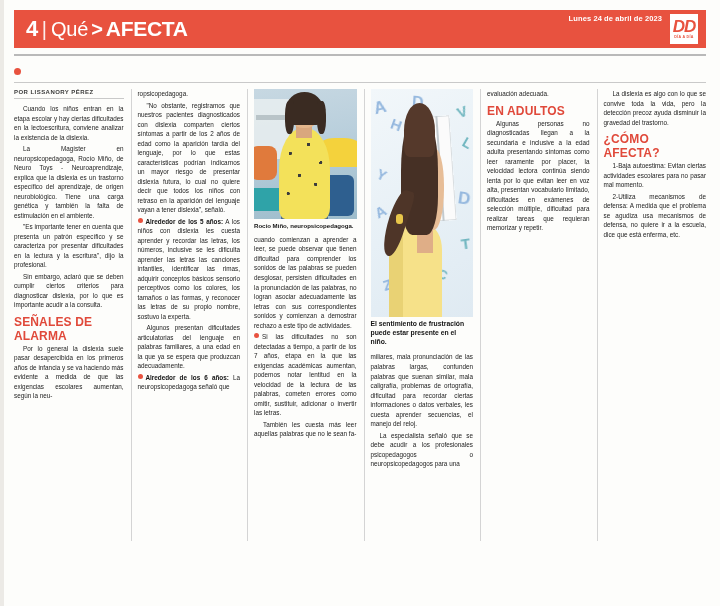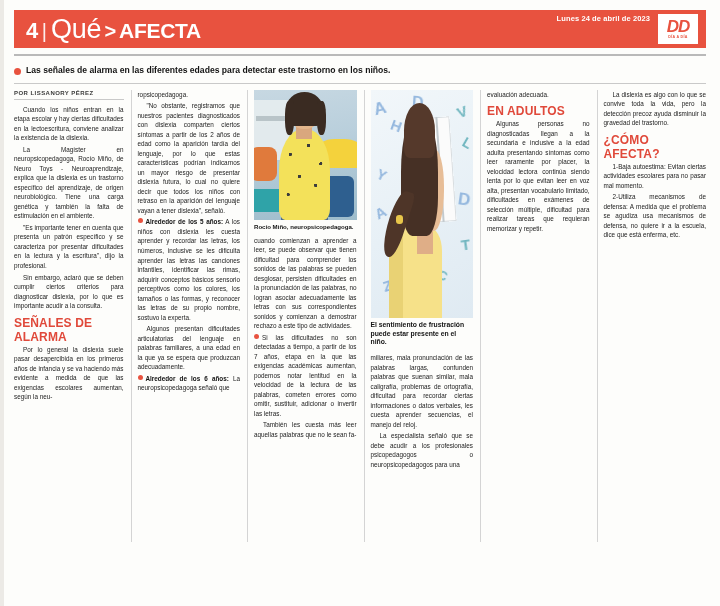--- a/index.html
+++ b/index.html
@@ -23,28 +23,28 @@
     position:relative;
     height:38px;
     background:#e8523f;
     display:flex;align-items:center;
     padding:0 8px 0 12px;
     box-sizing:border-box;
   }
   .mh-left{display:flex;align-items:baseline;gap:3px;color:#fff;}
   .mh-pagenum{font-size:22px;font-weight:700;line-height:1;letter-spacing:-0.5px;}
   .mh-pipe{font-size:20px;font-weight:300;opacity:.9;margin:0 1px;}
-  .mh-que{font-size:27px;font-weight:300;letter-spacing:-0.2px;}
+  .mh-que{font-size:20px;font-weight:300;letter-spacing:-0.2px;}
   .mh-gt{font-size:20px;font-weight:700;}
   .mh-saber{font-size:21px;font-weight:800;letter-spacing:-0.3px;}
   .mh-right{margin-left:auto;display:flex;align-items:flex-start;gap:8px;}
   .mh-date{color:#fff;font-size:7.5px;font-weight:700;letter-spacing:.1px;white-space:nowrap;}
   .mh-logo{
     background:#fff;color:#e8523f;
-    width:40px;height:30px;
+    width:28px;height:30px;
     display:flex;flex-direction:column;align-items:center;justify-content:center;
     line-height:1;
   }
   .mh-logo-dd{font-size:17px;font-weight:800;font-style:italic;letter-spacing:-1px;}
   .mh-logo-sub{font-size:3.6px;font-weight:700;letter-spacing:.3px;margin-top:1px;}
 
   .rule-top{height:2px;background:#b9b9b9;margin-top:6px;}
 
   
   .headline{
@@ -209,21 +209,20 @@
         <span class="mh-logo-sub">DÍA A DÍA</span>
       </div>
     </div>
   </div>
 
   <div class="rule-top"></div>
 
 
   <div class="kicker">
     <span class="dot"></span>
-    <span class="ktext">Las señales de alarma en las diferentes edades para detectar este trastorno en los niños.</span>
   </div>
 
   <div class="rule-mid"></div>
 
   <div class="grid">
 
     <div class="col">
       <div class="byline">Por Lissanory Pérez</div>
       <p class="body">Cuando los niños entran en la etapa escolar y hay ciertas dificultades en la lectoescritura, conviene analizar la existencia de la dislexia.</p>
       <p class="body">La Magíster en neuropsicopedagoga, Rocío Miño, de Neuro Toys - Neuroaprendizaje, explica que la dislexia es un trastorno específico del aprendizaje, de origen neurobiológico. Tiene una carga genética y también la falta de estimulación en el ambiente.</p>

